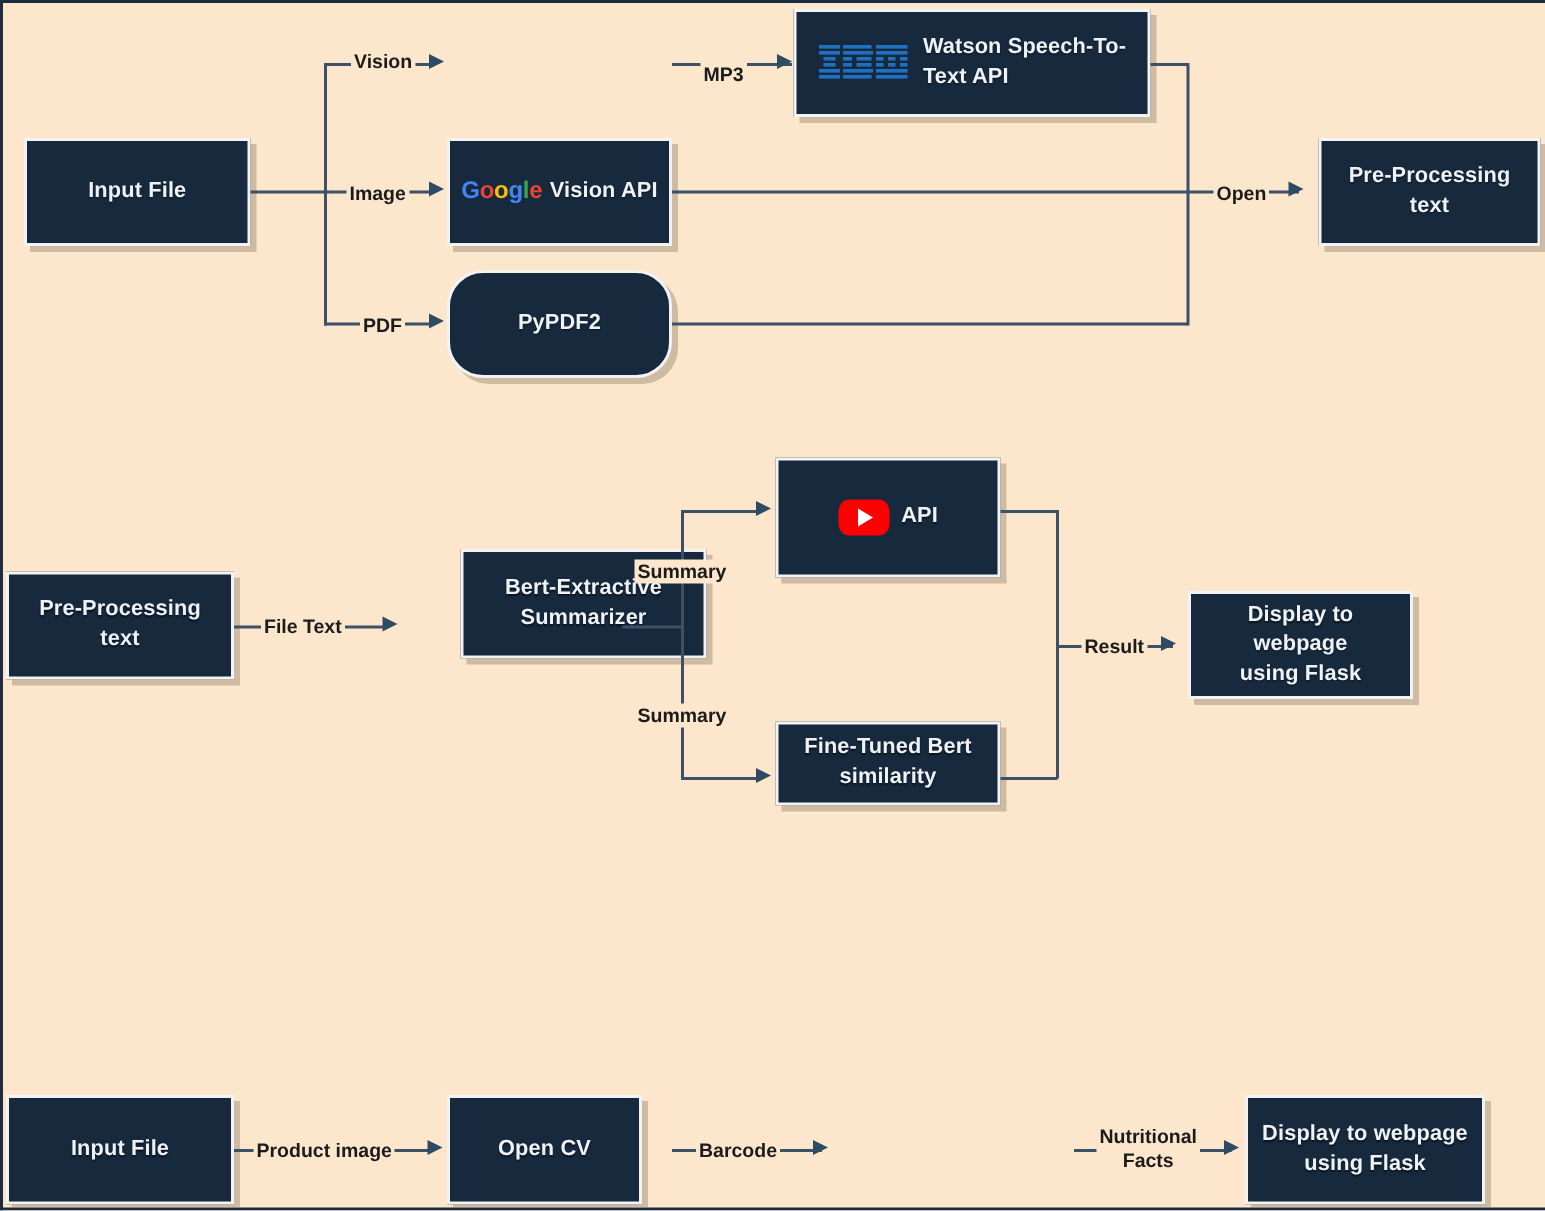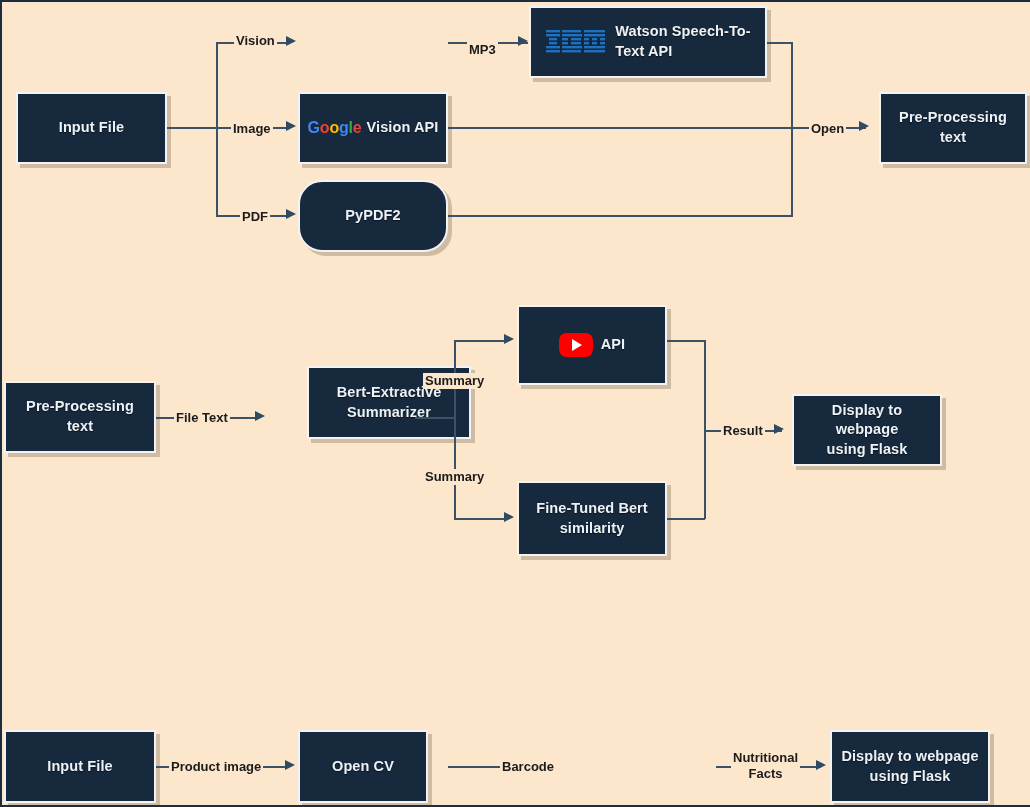--- a/index.html
+++ b/index.html
@@ -231,21 +231,21 @@
 
   <div class="hline" style="left:452px; top:516px; width:52px;"></div>
   <div class="arrow" style="left:502px; top:510px;"></div>
   <div class="edge-label" style="left:421px; top:467px;">Summary</div>
 
   <div class="node logo-row" style="left:515px; top:303px; width:150px; height:80px;">
     <span class="yt-logo"></span>
     <span class="label">API</span>
   </div>
 
-  <div class="node" style="left:515px; top:479px; width:150px; height:75px;">
+  <div class="node" style="left:515px; top:479px; width:150px; height:56px;">
     <span>
       <span class="label">Fine-Tuned Bert</span>
       <span class="label">similarity</span>
     </span>
   </div>
 
   <div class="hline" style="left:665px; top:338px; width:38px;"></div>
   <div class="hline" style="left:665px; top:516px; width:38px;"></div>
   <div class="vline" style="left:702px; top:338px; height:179px;"></div>
 
@@ -267,21 +267,21 @@
   <div class="hline" style="left:154px; top:764px; width:132px;"></div>
   <div class="arrow" style="left:283px; top:758px;"></div>
   <div class="edge-label" style="left:167px; top:757px;">Product image</div>
 
   <div class="node" style="left:296px; top:728px; width:130px; height:73px;">
     <span class="label">Open CV</span>
   </div>
 
   <div class="hline" style="left:446px; top:764px; width:100px;"></div>
   <div class="arrow" style="left:540px; top:758px;"></div>
-  <div class="edge-label" style="left:462px; top:757px;margin-left:36px;">Barcode</div>
+  <div class="edge-label" style="left:462px; top:757px;">Barcode</div>
 
 
   <div class="hline" style="left:714px; top:764px; width:105px;"></div>
   <div class="arrow" style="left:814px; top:758px;"></div>
   <div class="edge-label" style="left:729px; top:748px;">
     <span>Nutritional</span><br>
     <span>Facts</span>
   </div>
 
   <div class="node" style="left:828px; top:728px; width:160px; height:73px;">

